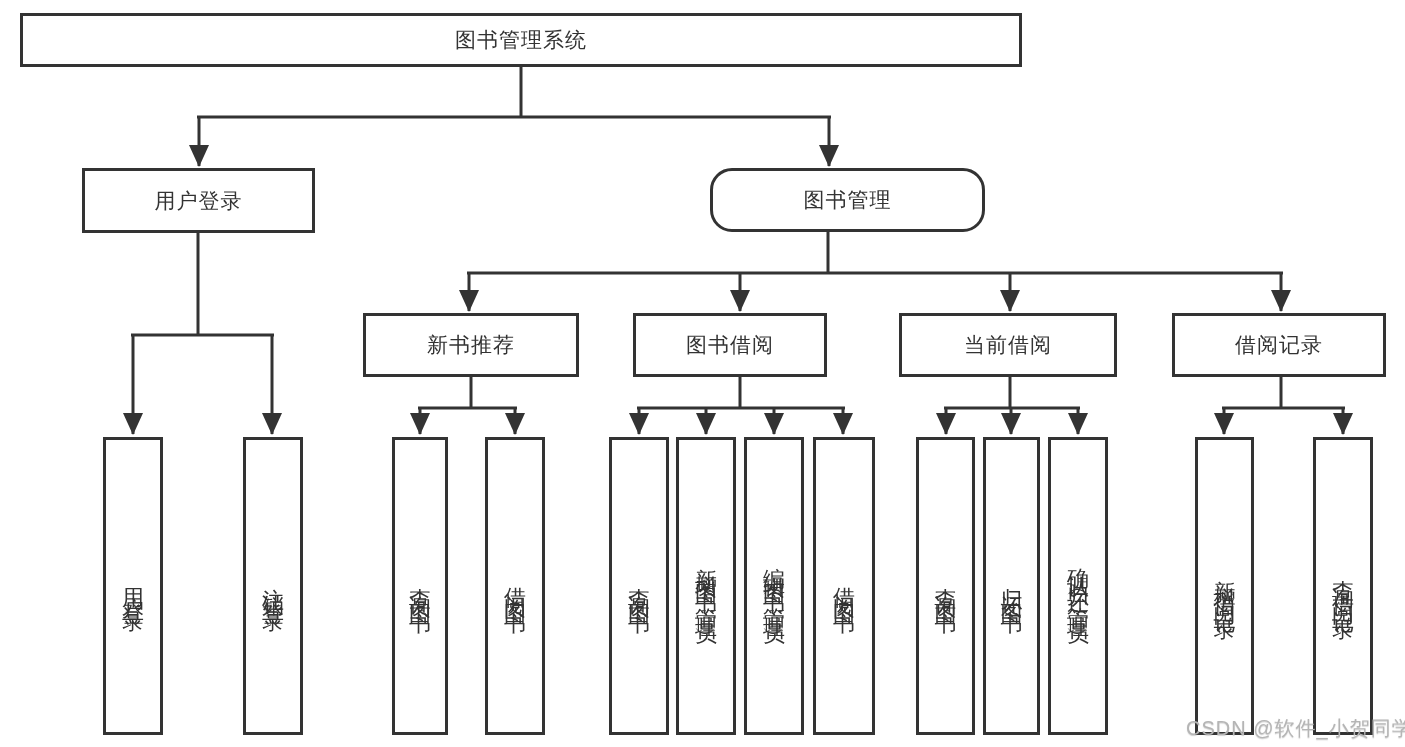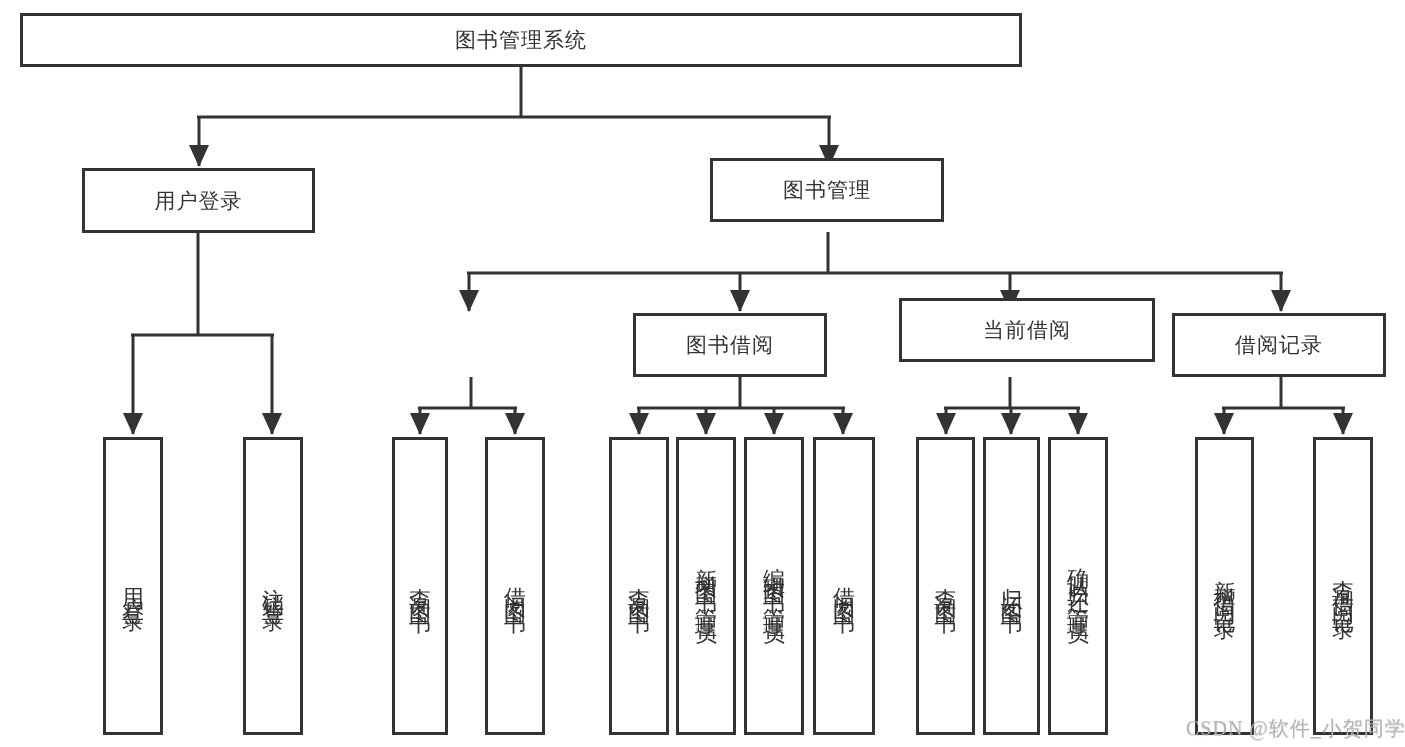--- a/index.html
+++ b/index.html
@@ -2,21 +2,21 @@
 <html><head>
 <meta charset="utf-8">
 <style>
   * { margin: 0; padding: 0; box-sizing: border-box; }
   html, body { background: #ffffff; }
   .stage {
     position: relative;
     width: 1405px;
     height: 747px;
     background: #ffffff;
-    font-family: Liberation Serif, serif;
+    font-family: Liberation Sans, sans-serif;
     color: #333333;
     overflow: hidden;
   }
   .connectors {
     position: absolute;
     left: 0; top: 0;
     width: 1405px;
     height: 747px;
     pointer-events: none;
   }
@@ -117,24 +117,25 @@
       <line x1="1281" y1="377" x2="1281" y2="408"></line>
       <line x1="1222" y1="408" x2="1345" y2="408"></line>
       <line x1="1224" y1="408" x2="1224" y2="434" marker-end="url(#arrow)"></line>
       <line x1="1343" y1="408" x2="1343" y2="434" marker-end="url(#arrow)"></line>
     </g>
   </svg>
 
   <div class="node hbox" style="left:20px; top:13px; width:1002px; height:54px;">图书管理系统</div>
 
   <div class="node hbox" style="left:82px; top:168px; width:233px; height:65px;">用户登录</div>
-  <div class="node hbox" style="left:710px; top:158px; width:234px; height:64px;">图书管理</div>
+  <div class="node hbox" style="left:710px; top:168px; width:275px; height:64px;border-radius:22px;">图书管理</div>
 
+  <div class="node hbox" style="left:363px; top:313px; width:216px; height:64px;">新书推荐</div>
   <div class="node hbox" style="left:633px; top:313px; width:194px; height:64px;">图书借阅</div>
-  <div class="node hbox" style="left:899px; top:298px; width:256px; height:64px;">当前借阅</div>
+  <div class="node hbox" style="left:899px; top:313px; width:218px; height:64px;">当前借阅</div>
   <div class="node hbox" style="left:1172px; top:313px; width:214px; height:64px;">借阅记录</div>
 
   <div class="node vbox" style="left:103px; top:437px; width:60px; height:298px;">
     <span>用户登录</span>
     </div>
   <div class="node vbox" style="left:243px; top:437px; width:60px; height:298px;">
     <span>注销登录</span>
     </div>
 
   <div class="node vbox" style="left:392px; top:437px; width:56px; height:298px;">

